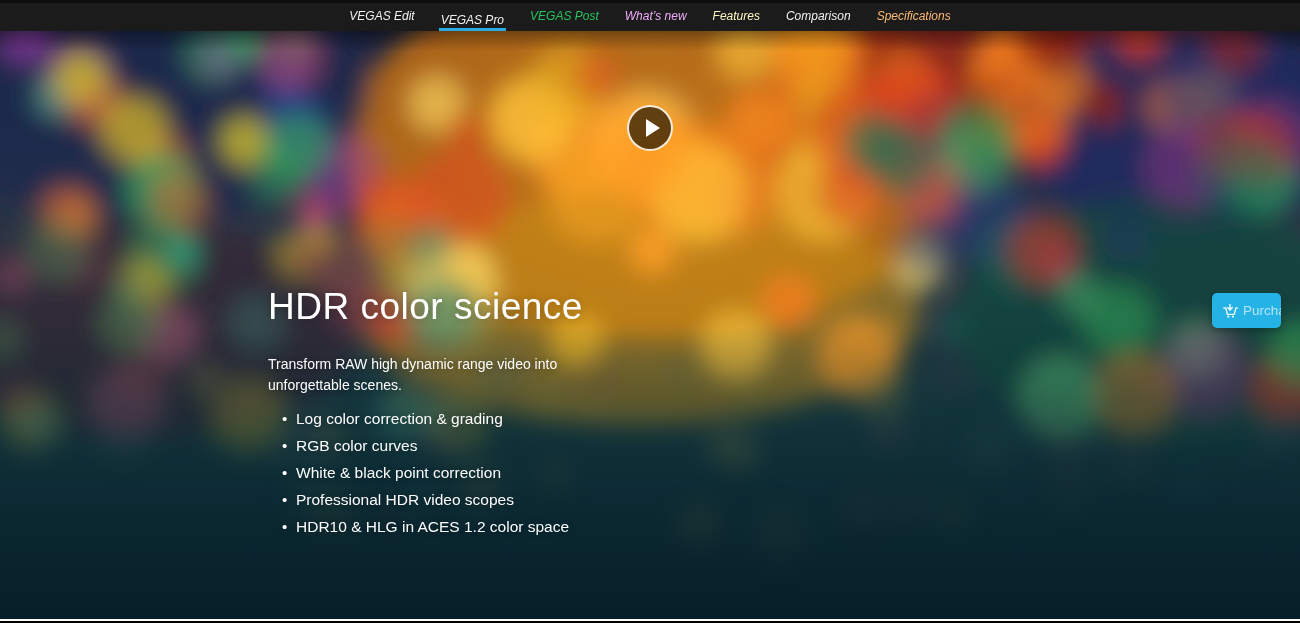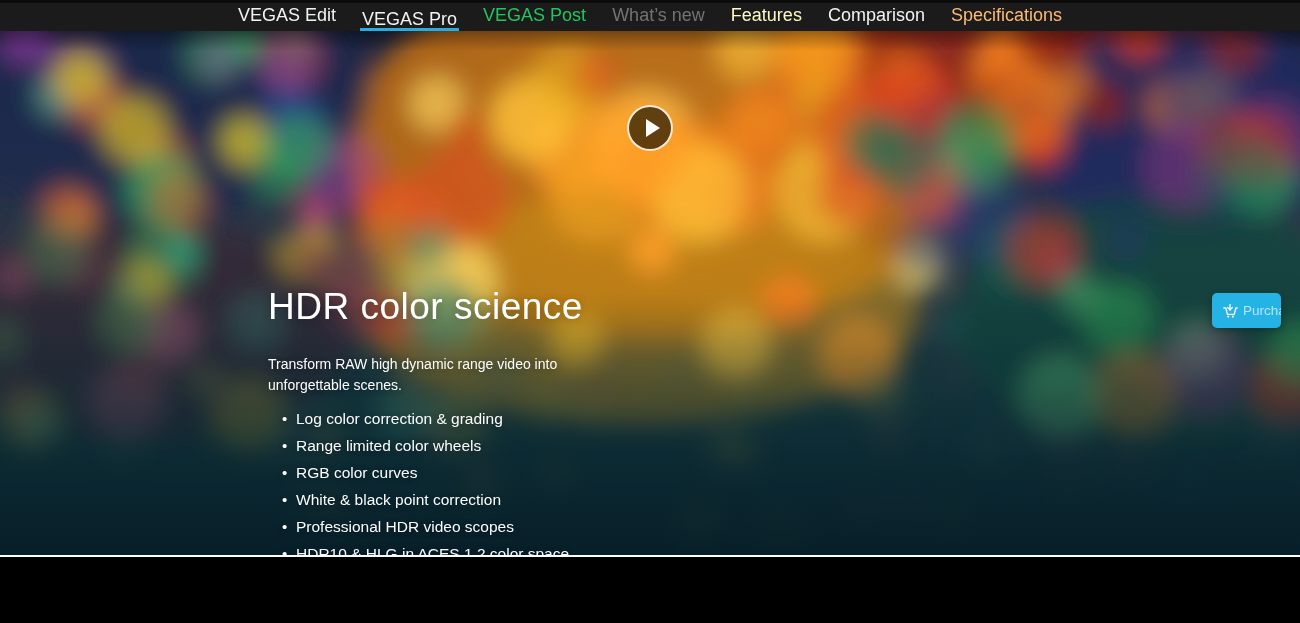--- a/index.html
+++ b/index.html
@@ -5,28 +5,28 @@
   html,body{margin:0;padding:0;background:#000;}
   body{width:1300px;height:623px;overflow:hidden;font-family:"Liberation Sans",sans-serif;position:relative;}
 
   
   .topnav{
     height:31px;background:#1b1b1b;display:flex;justify-content:center;align-items:stretch;
     box-shadow:inset 0 3px 0 rgba(0,0,0,.55);position:relative;z-index:5;
   }
   .nav-item{
     display:flex;align-items:center;margin:0 11px;padding:9px 2px;color:#f2f2f2;
-    font-size:18px;cursor:pointer;position:relative;white-space:nowrap;text-decoration:none;
+    font-size:12px;cursor:pointer;position:relative;white-space:nowrap;text-decoration:none;font-style:italic;
   }
   .nav-item.active::after{
     content:"";position:absolute;left:0;right:0;bottom:0;height:3px;background:var(--accent,#2aabe2);
   }
 
   
-  .hero{position:relative;width:1300px;height:526px;overflow:hidden;background:#7f1d1d;}
+  .hero{position:relative;width:1300px;height:590px;overflow:hidden;background:#7f1d1d;}
   .hero svg.bokeh{position:absolute;left:0;top:0;display:block;}
   .hero .shade{
     position:absolute;inset:0;pointer-events:none;
     background:
       linear-gradient(180deg, rgba(0,0,0,.35) 0px, rgba(0,0,0,0) 20px),
       radial-gradient(420px 260px at 50.5% 22%, rgba(255,166,30,.28), rgba(255,166,30,0) 70%),
       linear-gradient(180deg, rgba(0,0,0,0) 50%, rgba(10,40,50,.45) 70%, rgba(8,33,43,.85) 92%, rgba(7,30,40,.96) 100%);
   }
 
   
@@ -72,21 +72,21 @@
   
   .next-edge{position:absolute;left:0;bottom:0;width:1300px;height:2px;background:#fdfdfd;z-index:6;}
 </style>
 </head>
 <body>
 
 <nav class="topnav" id="topnav" style="background: rgb(27, 27, 27);">
     <a class="nav-item" style="color: rgb(242, 242, 242);">VEGAS Edit</a>
     <a class="nav-item active" style="color: rgb(242, 242, 242); margin-top: 8px;">VEGAS Pro</a>
     <a class="nav-item" style="color: #22c55e;">VEGAS Post</a>
-    <a class="nav-item" style="color: #737373;">What’s new</a>
+    <a class="nav-item" style="color: #f0abfc;">What’s new</a>
     <a class="nav-item" style="color: #fef9c3;">Features</a>
     <a class="nav-item" style="color: rgb(242, 242, 242);">Comparison</a>
     <a class="nav-item" style="color: #fdba74;">Specifications</a>
   </nav>
 
 <section class="hero">
 
   <svg class="bokeh" id="bokeh" width="1300" height="590" viewBox="0 0 1300 590" aria-hidden="true">
     <defs>
       <linearGradient id="bgGrad" x1="0" y1="0" x2="0" y2="1">
@@ -289,21 +289,20 @@
 
   <div class="play-btn">
     <span class="play-tri"></span>
   </div>
 
   <div class="hero-content">
     <h1 class="hero-title">HDR color science</h1>
     <p class="hero-desc">Transform RAW high dynamic range video into unforgettable scenes.</p>
     <ul class="feature-list" id="features">
         <li>Log color correction &amp; grading</li>
-        <li>Range limited color wheels</li>
         <li>RGB color curves</li>
         <li>White &amp; black point correction</li>
         <li>Professional HDR video scopes</li>
         <li>HDR10 &amp; HLG in ACES 1.2 color space</li>
       </ul>
   </div>
 
   <button class="purchase-btn">
     <svg class="cart" width="16" height="16" viewBox="0 0 16 16" fill="none" stroke="rgba(255,255,255,0.92)" stroke-width="1.4" stroke-linecap="round" stroke-linejoin="round">
       <path d="M8 1.5v5.3"></path>

